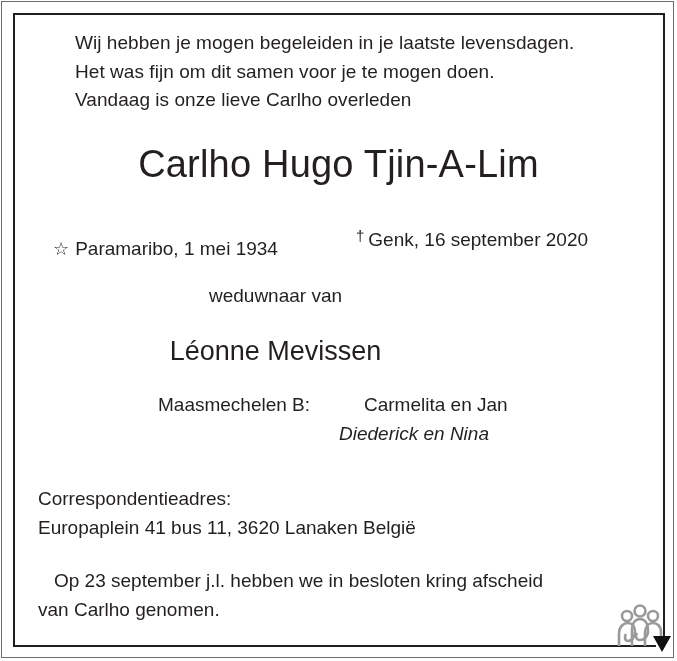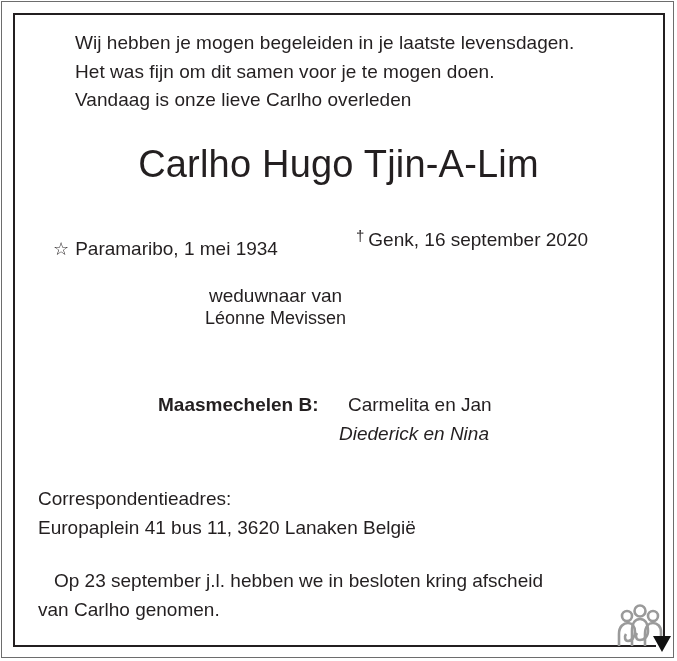--- a/index.html
+++ b/index.html
@@ -14,23 +14,23 @@
   .line { position: absolute; white-space: nowrap; }
   .body-text { font-size: 19px; letter-spacing: 0.05px; margin-left: 37px; }
   .intro { left: 38px; }
   .title { left: 0; width: 677px; text-align: center; font-size: 38px; top: 143px; letter-spacing: 0.2px; }
   .dates-left { left: 33px; top: 238px; font-size: 19px; margin-left: 20px; }
   .dates-right { left: 356px; top: 229px; font-size: 19px; }
   .dagger { font-size: 15px; position: relative; top: -5px; margin-right: 4px; }
   .star { font-size: 18px; margin-right: 6px; }
   .centered { left: 0; width: 551px; text-align: center; }
   .widow-label { top: 285px; font-size: 19px; }
-  .spouse { top: 308px; font-size: 18px; }
-  .place { left: 158px; top: 394px; font-size: 19px; font-weight: bold; }
-  .family-1 { left: 348px; top: 394px; font-size: 19px; }
+  .spouse { top: 336px; font-size: 27px; }
+  .place { left: 158px; top: 394px; font-size: 19px; }
+  .family-1 { left: 364px; top: 394px; font-size: 19px; }
   .family-2 { left: 339px; top: 423px; font-size: 19px; font-style: italic; }
   .corr-label { left: 38px; top: 488px; font-size: 19px; }
   .corr-addr { left: 38px; top: 517px; font-size: 19px; }
   .closing-1 { left: 38px; top: 570px; font-size: 19px; margin-left: 16px; }
   .closing-2 { left: 38px; top: 599px; font-size: 19px; }
   .people-icon { position: absolute; left: 615px; top: 604px; width: 50px; height: 44px; }
   .arrow-icon { position: absolute; left: 653px; top: 636px; width: 18px; height: 16px; }
 </style>
 </head>
 <body>

